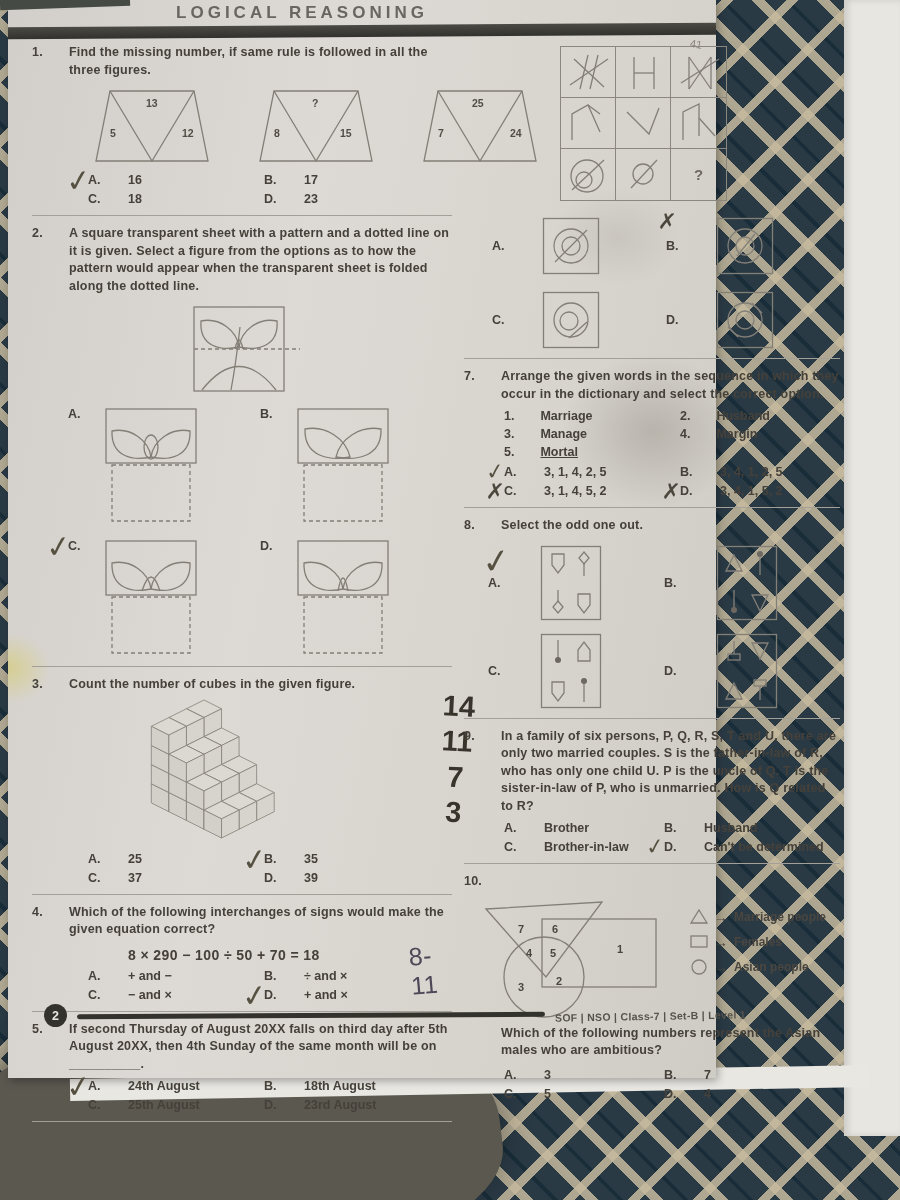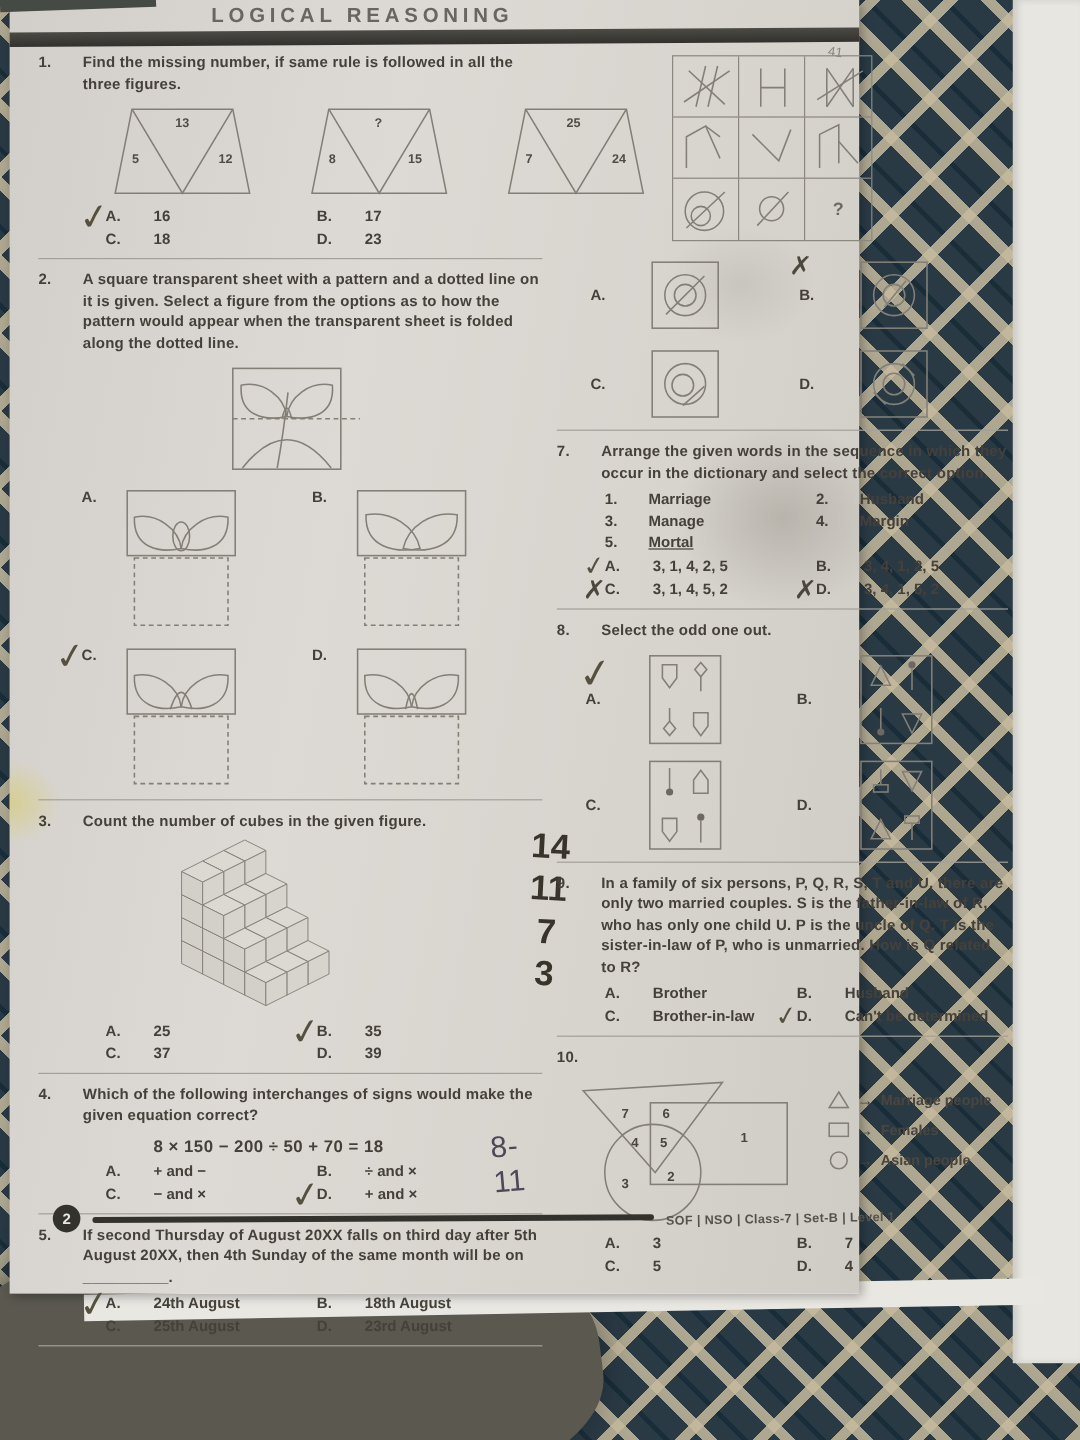--- a/index.html
+++ b/index.html
@@ -344,21 +344,21 @@
       </div>
       <hr class="sep">
     </div>
 
     <div class="q">
       <div class="qhead">
         <span class="qnum">4.</span>
         <div class="qtext">Which of the following interchanges of signs would make the given equation correct?</div>
       </div>
       <div class="equation">
-        <span>8 × 150 − 200 ÷ 50 + 70 = 18</span>
+        <span>8 × 290 − 100 ÷ 50 + 70 = 18</span>
         <span class="hw-eq">8-11</span>
       </div>
       <div class="opts">
         <div class="opt">
           <span class="olabel">A.</span>
           <span>+ and −</span>
         </div>
         <div class="opt">
           <span class="olabel">B.</span>
           <span>÷ and ×</span>
@@ -677,20 +677,23 @@
           </div>
           <div class="leg">
             <svg width="18" height="16" viewBox="0 0 18 16">
                 <circle cx="9" cy="8" r="7" class="pencil"></circle>
               </svg>
             <span class="arrow">→</span>
             <span>Asian people</span>
           </div>
         </div>
       </div>
+      <div class="qhead" style="margin-left:37px">
+        <div class="qtext">Which of the following numbers represent the Asian males who are ambitious?</div>
+      </div>
       <div class="opts" style="margin-left:40px;grid-template-columns:160px 1fr;margin-top:8px">
         <div class="opt">
           <span class="olabel">A.</span>
           <span>3</span>
         </div>
         <div class="opt">
           <span class="olabel">B.</span>
           <span>7</span>
         </div>
         <div class="opt">

